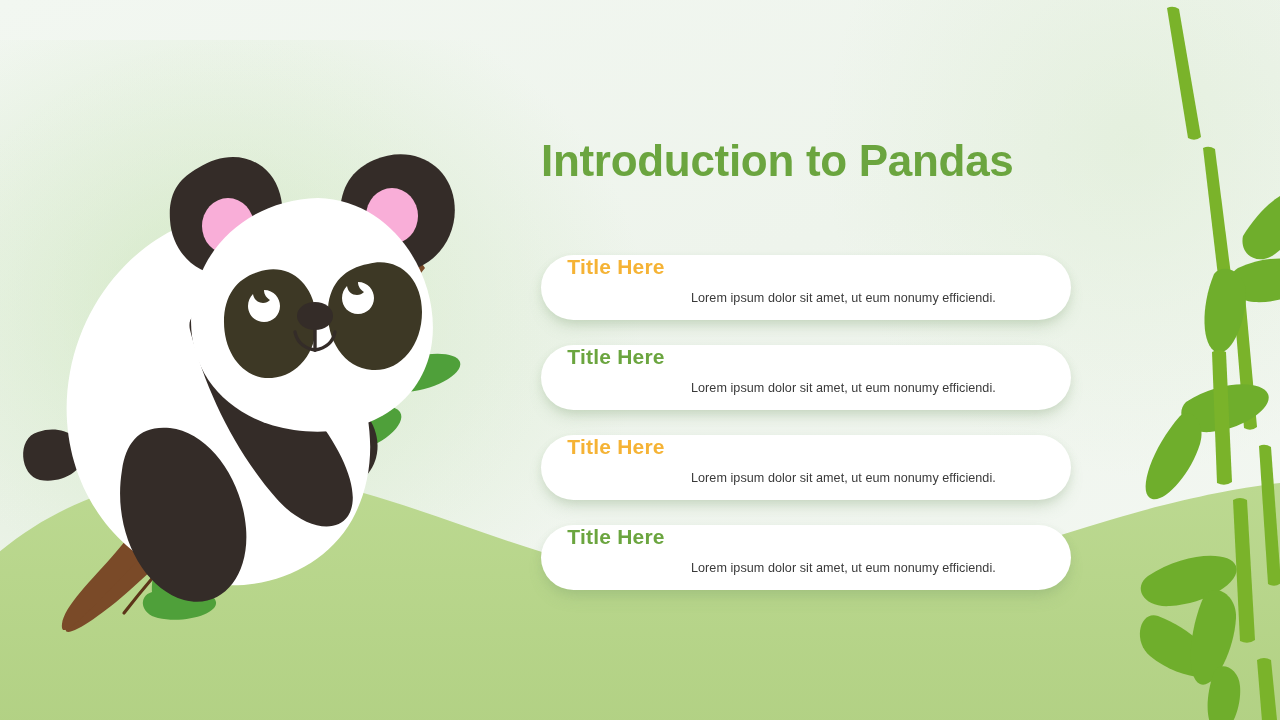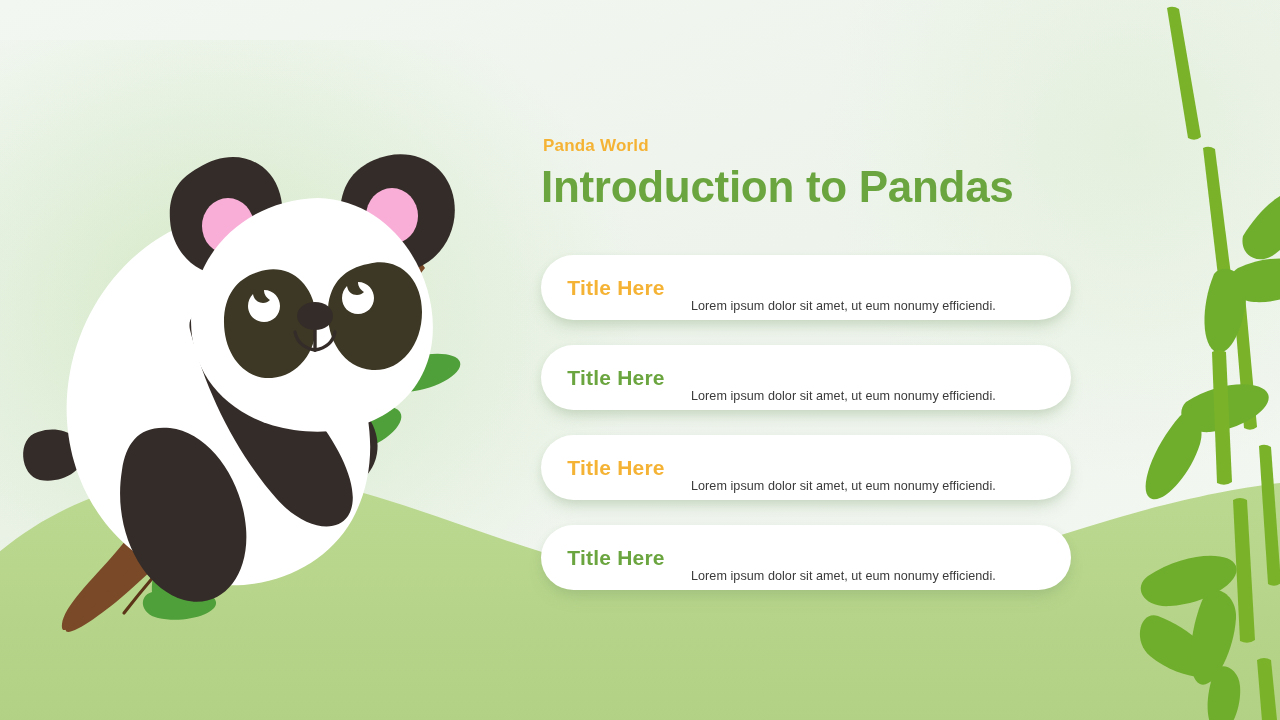--- a/index.html
+++ b/index.html
@@ -29,21 +29,21 @@
   .headline{
     font-size:44px;font-weight:700;color:#6ba53f;letter-spacing:-.3px;
     margin:0;line-height:1.12;
   }
 
   
   .cards{position:absolute;left:541px;top:255px;width:530px;}
   .card{
     position:relative;height:65px;width:530px;margin-bottom:25px;
     background:#ffffff;border-radius:34px;
-    display:flex;align-items:center;
+    display:flex;align-items:flex-start;
     box-shadow:0 10px 18px -6px rgba(120,155,105,.30),
                0 3px 8px rgba(120,155,105,.14);
   }
   .card-title{
     width:150px;flex:0 0 150px;text-align:center;
     font-size:21px;font-weight:700;letter-spacing:.2px;
   }
   .t-orange{color:#f5b335;}
   .t-green{color:#6ba53f;}
   .card-desc{
@@ -196,21 +196,20 @@
 
       <g stroke="#342c28" stroke-width="3.4" fill="none" stroke-linecap="round">
         <path d="M315 330 L315 350"></path>
         <path d="M315 350 c-12 -2 -18 -8 -20 -18"></path>
         <path d="M315 350 c12 -2 18 -8 20 -18"></path>
       </g>
     </g>
   </svg>
 
   <div class="copy">
-    <p class="eyebrow">Panda World</p>
     <h1 class="headline">Introduction to Pandas</h1>
   </div>
 
   <div class="cards" id="cards-container">
       <div class="card">
         <div class="card-title t-orange">Title Here</div>
         <div class="card-desc">Lorem  ipsum dolor sit amet, ut eum  nonumy efficiendi.</div>
       </div>
       <div class="card">
         <div class="card-title t-green">Title Here</div>

